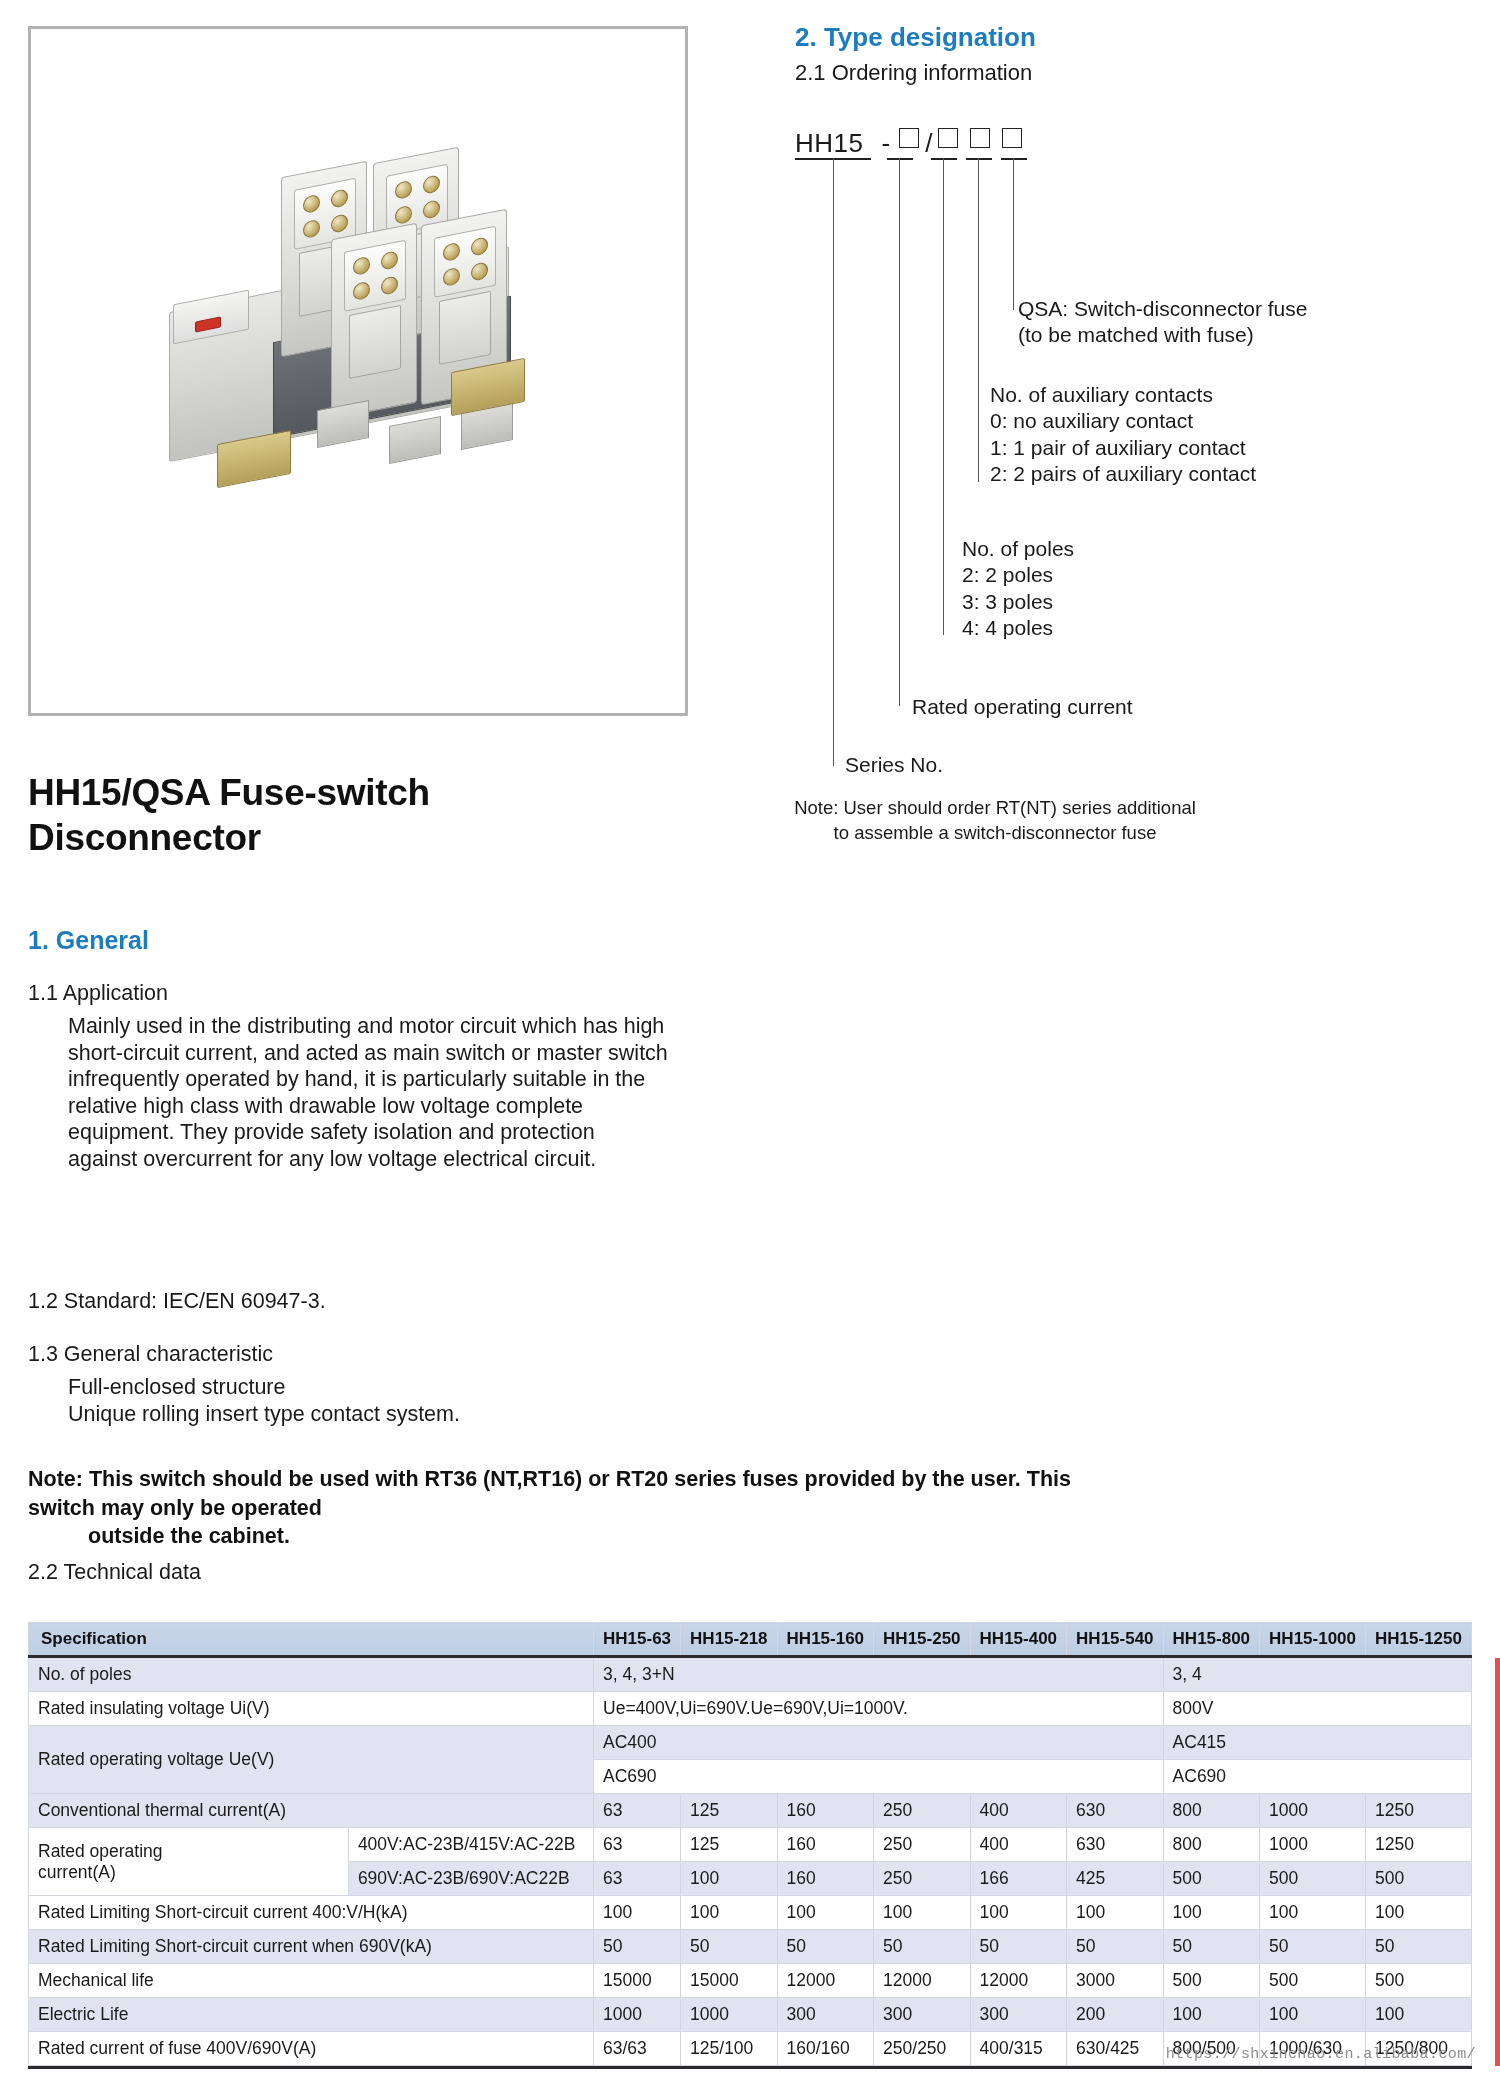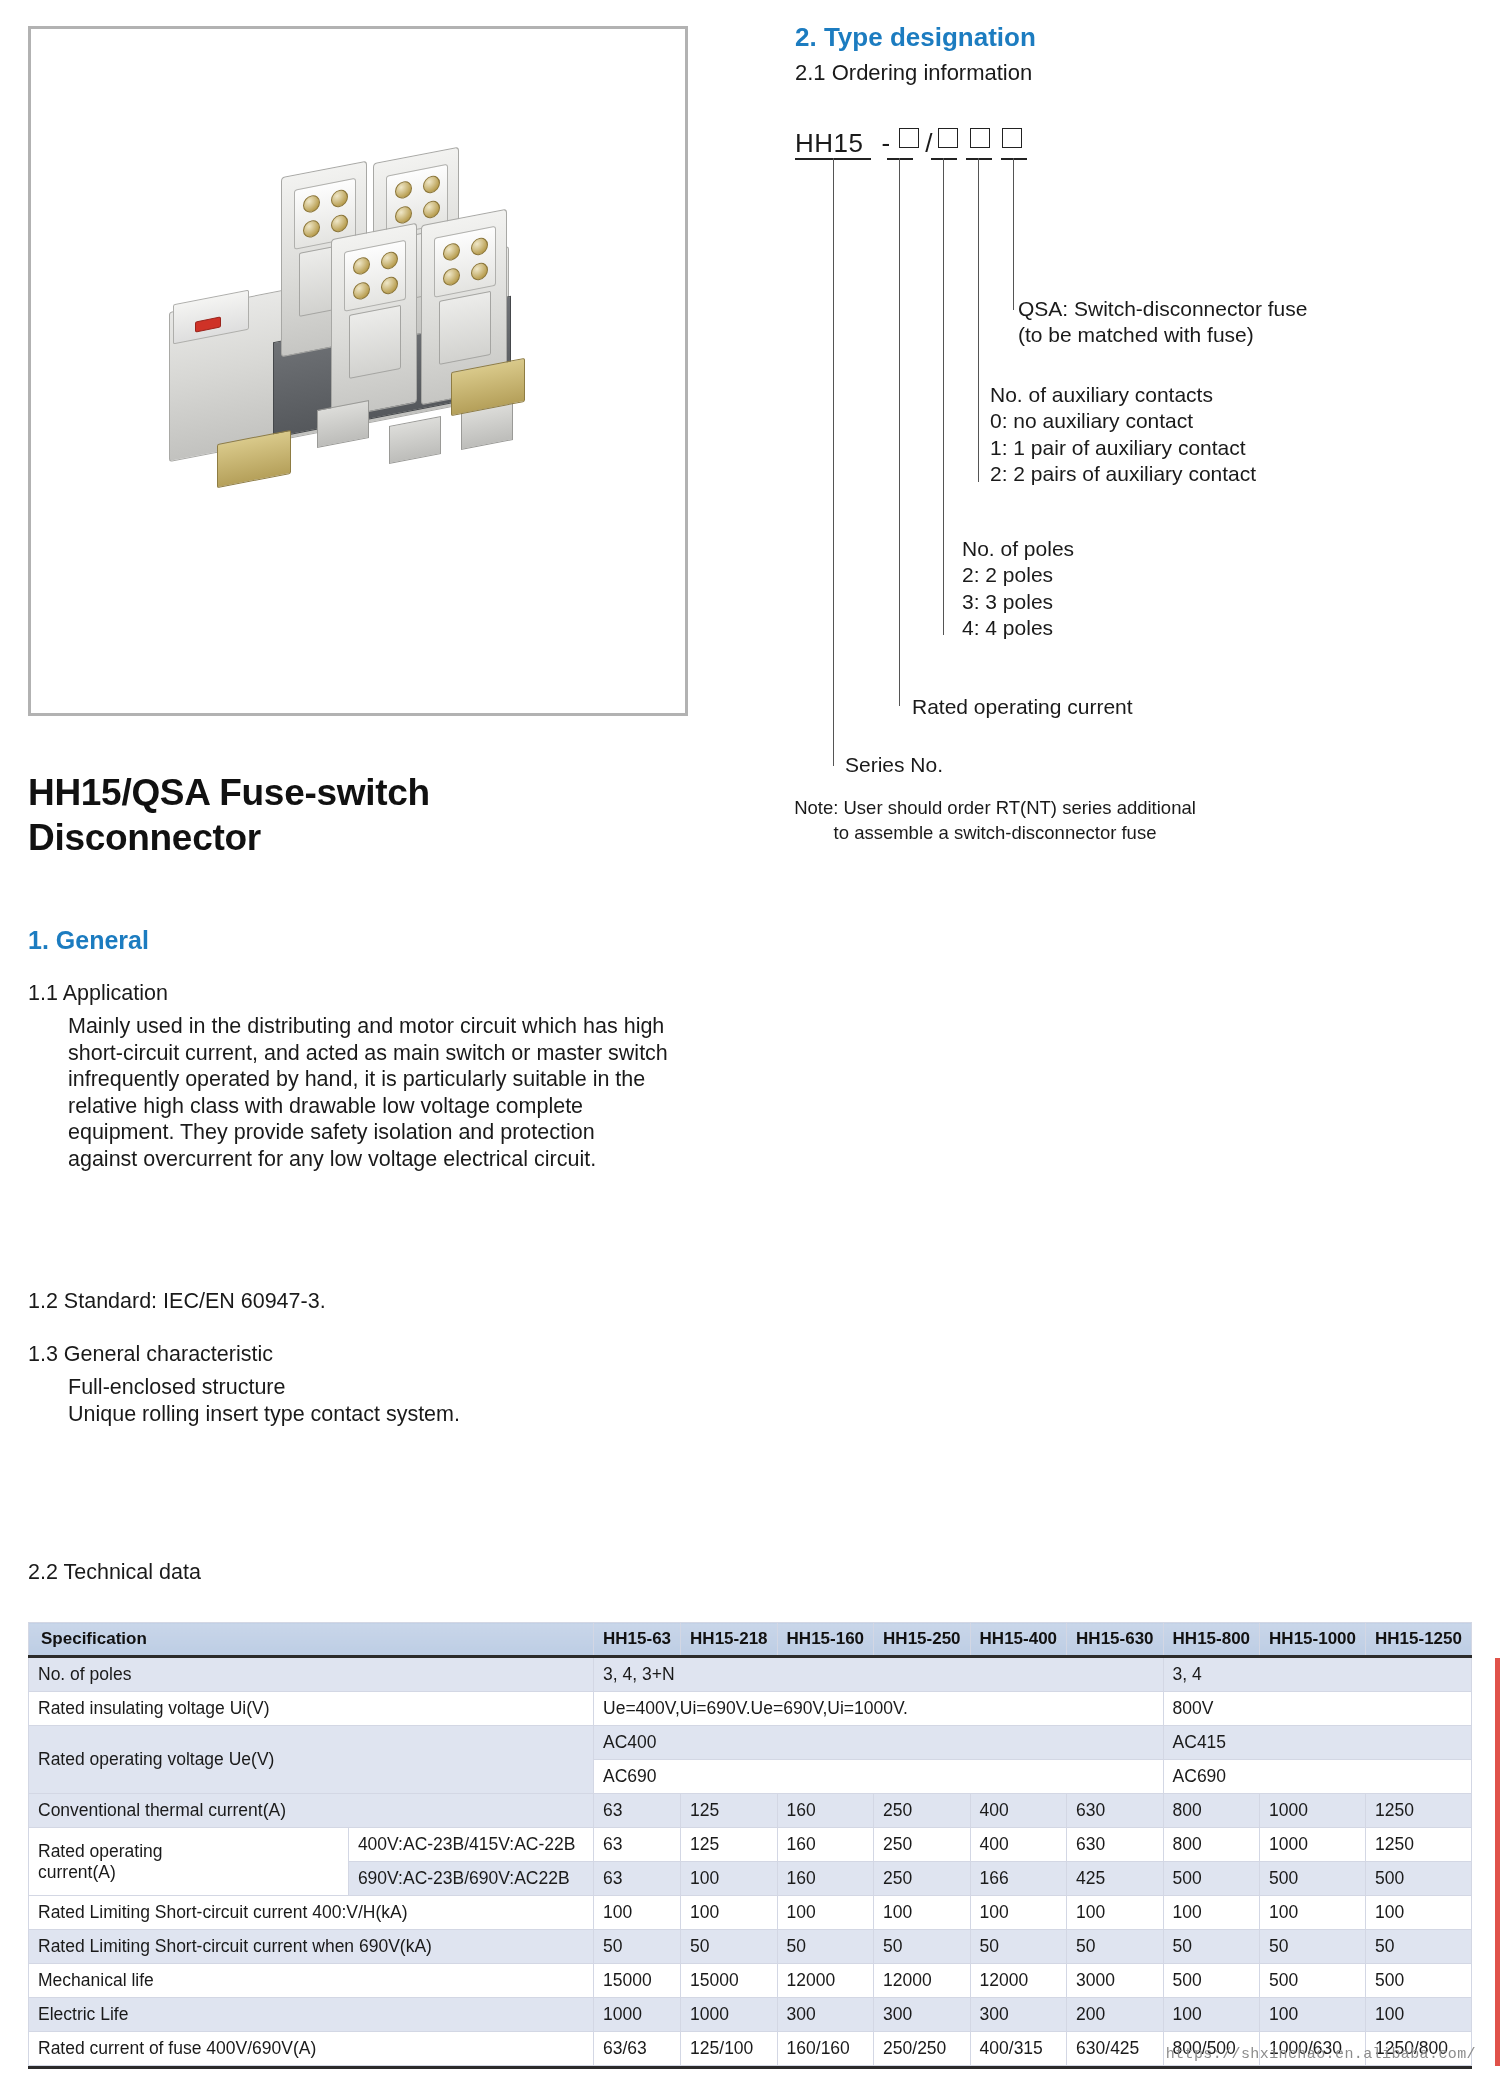--- a/index.html
+++ b/index.html
@@ -240,20 +240,24 @@
   <div class="body-txt" id="app-body">Mainly used in the distributing and motor circuit which has high short-circuit current, and acted as main switch or master switch infrequently operated by hand, it is particularly suitable in the relative high class with drawable low voltage complete equipment. They provide safety isolation and protection against overcurrent for any low voltage electrical circuit.</div>
 
   <div class="body-txt" id="std-line">1.2 Standard: IEC/EN 60947-3.</div>
 
   <div class="body-txt" id="gc-label">1.3 General characteristic</div>
   <div class="body-txt" id="gc-body">
     <div>Full-enclosed structure</div>
     <div>Unique rolling insert type contact system.</div>
   </div>
 
+  <div class="note-bold">
+    <span>Note: This switch should be used with RT36 (NT,RT16) or RT20 series fuses provided by the user. This switch may only be operated</span>
+    <span class="ind">outside the cabinet.</span>
+  </div>
 
   <div id="tech-data-label">2.2 Technical data</div>
 
   <div class="h-blue" id="sec2-type">2. Type designation</div>
   <div id="ordering-label">2.1 Ordering information</div>
 
   <div class="code-row">
     <span class="code-series">HH15</span>
     <span class="code-dash">-</span>
     <span class="code-box"></span>
@@ -307,21 +311,21 @@
 
   <table id="tech-table">
     <thead>
       <tr>
         <th class="spec-head" colspan="2">Specification</th>
         <th>HH15-63</th>
         <th>HH15-218</th>
         <th>HH15-160</th>
         <th>HH15-250</th>
         <th>HH15-400</th>
-        <th>HH15-630</th>
+        <th>HH15-540</th>
         <th>HH15-800</th>
         <th>HH15-1000</th>
         <th>HH15-1250</th>
       </tr>
     </thead>
     <tbody id="tech-tbody">
         <tr class="alt">
           <td class="lbl" colspan="2">No. of poles</td>
           <td colspan="6">3, 4, 3+N</td>
           <td colspan="3">3, 4</td>

